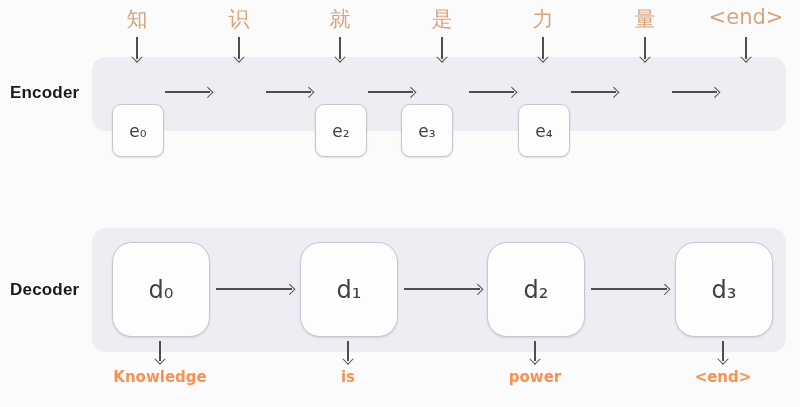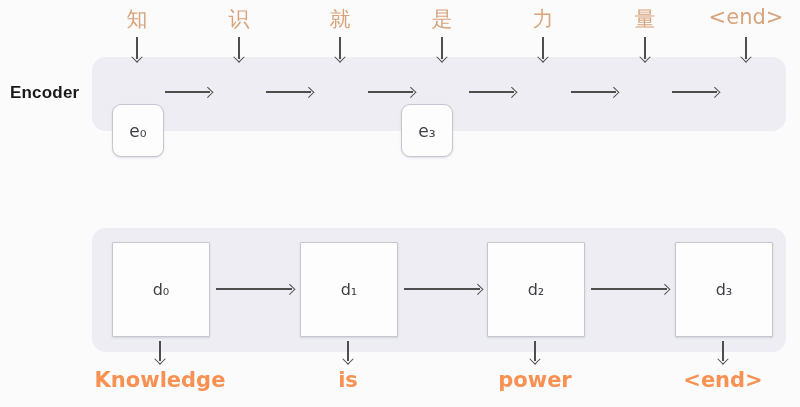--- a/index.html
+++ b/index.html
@@ -27,34 +27,34 @@
   .cell{
     position:absolute;
     display:flex;align-items:center;justify-content:center;
     background:var(--cell-background,#fdfdfe);
     border:1px solid var(--cell-border,#c6c6d0);
     box-shadow:0 1px 2px rgba(90,90,110,.18);
     color:var(--cell-text,#3f3f46);
     font-family:"DejaVu Sans","Liberation Sans",sans-serif;
   }
   .enc-cell{width:50px;height:51px;border-radius:9px;font-size:17px;top:67px;margin-top:37px;}
-  .dec-cell{width:96px;height:93px;border-radius:1px;font-size:16px;top:242px;}
+  .dec-cell{width:96px;height:93px;border-radius:20px;font-size:24px;top:242px;}
   .token{
     position:absolute;
     width:188px;text-align:center;
     font-family:"DejaVu Sans","Liberation Sans",sans-serif;
   }
   .token-input{
     top:5px;
     font-size:21px;
     color:var(--input-token,#d7a47b);
   }
   .token-output{
     top:368px;
-    font-size:21px;font-weight:700;
+    font-size:15px;font-weight:700;
     color:var(--output-token,#f89152);
   }
   
   .arrow-h{
     position:absolute;height:1.5px;
     background:var(--arrow,#4e4e4e);
   }
   .arrow-h::after{
     content:"";position:absolute;
     right:0;top:50%;
@@ -99,29 +99,32 @@
 
   <div class="arrow-v enc-arrow-v" style="left:136px"></div>
   <div class="arrow-v enc-arrow-v" style="left:238px"></div>
   <div class="arrow-v enc-arrow-v" style="left:339px"></div>
   <div class="arrow-v enc-arrow-v" style="left:441px"></div>
   <div class="arrow-v enc-arrow-v" style="left:542px"></div>
   <div class="arrow-v enc-arrow-v" style="left:644px"></div>
   <div class="arrow-v enc-arrow-v" style="left:745px"></div>
 
   <div class="cell enc-cell" style="left:112px">e₀</div>
+  <div class="cell enc-cell" style="left:315px">e₂</div>
   <div class="cell enc-cell" style="left:401px">e₃</div>
+  <div class="cell enc-cell" style="left:518px">e₄</div>
 
   <div class="arrow-h enc-arrow-h" style="left:165px"></div>
   <div class="arrow-h enc-arrow-h" style="left:266px"></div>
   <div class="arrow-h enc-arrow-h" style="left:368px"></div>
   <div class="arrow-h enc-arrow-h" style="left:469px"></div>
   <div class="arrow-h enc-arrow-h" style="left:571px"></div>
   <div class="arrow-h enc-arrow-h" style="left:672px"></div>
 
+  <div class="row-label" style="left:10px;top:280px">Decoder</div>
 
   <div class="band" style="left:92px;top:228px;width:694px;height:124px"></div>
 
   <div class="cell dec-cell" style="left:112px">d₀</div>
   <div class="cell dec-cell" style="left:300px">d₁</div>
   <div class="cell dec-cell" style="left:675px">d₃</div>
   <div class="cell dec-cell" style="left:487px">d₂</div>
 
   <div class="arrow-h dec-arrow-h" style="left:216px"></div>
   <div class="arrow-h dec-arrow-h" style="left:404px"></div>

